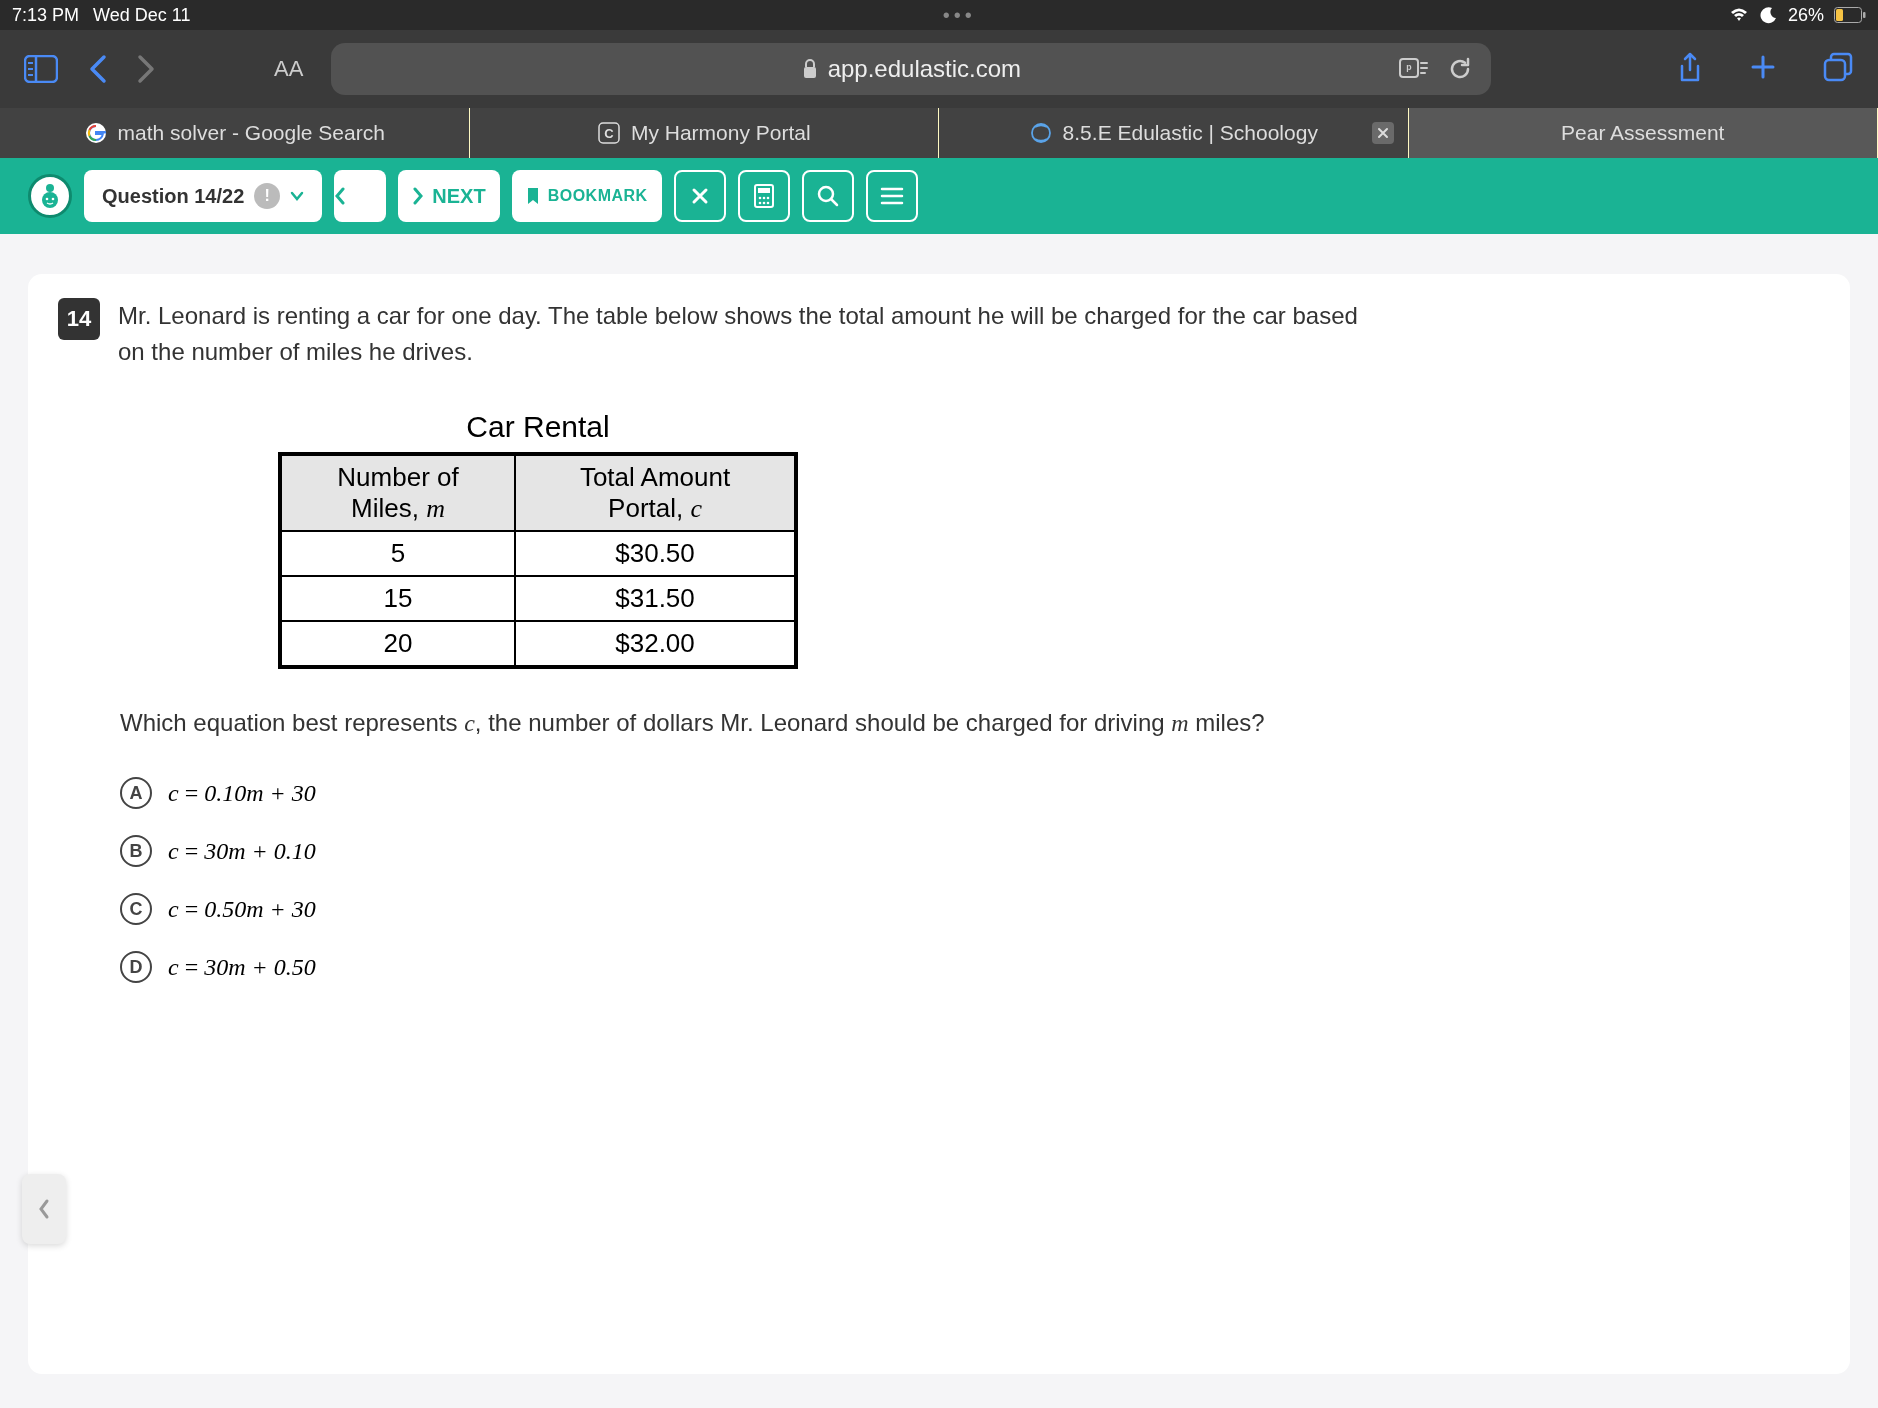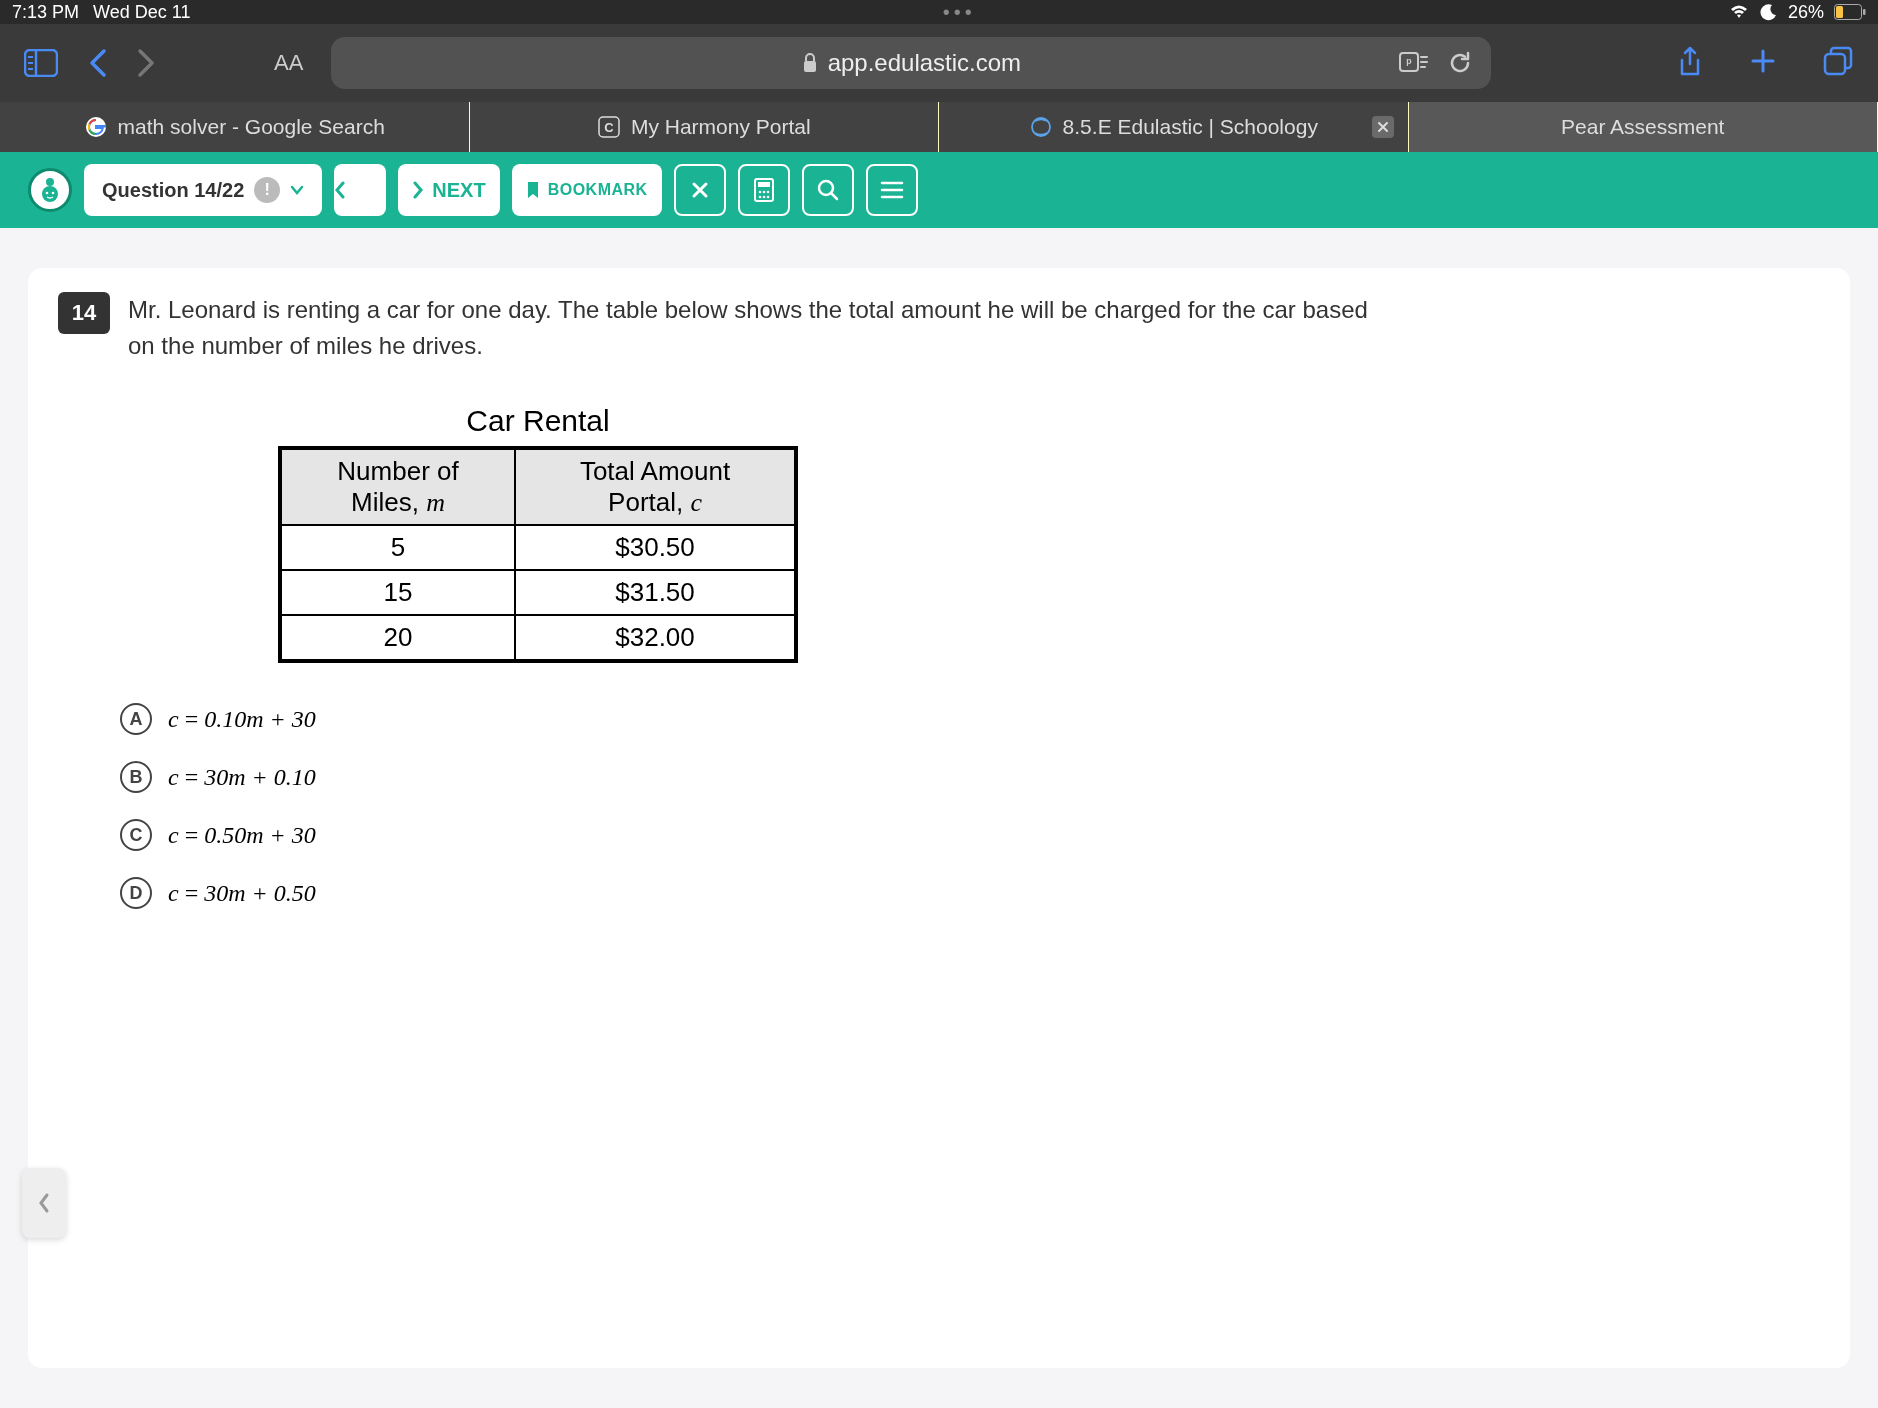--- a/index.html
+++ b/index.html
@@ -1,19 +1,19 @@
 <!DOCTYPE html>
 <html><head>
 <meta charset="utf-8">
 <style>
 * { margin: 0; padding: 0; box-sizing: border-box; }
 body { font-family: -apple-system, BlinkMacSystemFont, "Segoe UI", Arial, sans-serif; background: #f5f5f7; width: 1878px; height: 1408px; overflow: hidden; }
 
 
-.status-bar { background: #2a2a2a; color: #fff; height: 24px; display: flex; align-items: center; justify-content: space-between; padding: 0 12px; font-size: 18px; font-weight: 500; }
+.status-bar { background: #2a2a2a; color: #fff; height: 30px; display: flex; align-items: center; justify-content: space-between; padding: 0 12px; font-size: 18px; font-weight: 500; }
 .status-left { display: flex; gap: 14px; }
 .status-right { display: flex; align-items: center; gap: 10px; }
 .battery-box { display: inline-flex; align-items: center; gap: 4px; }
 
 
 .browser-chrome { background: #3a3a3a; height: 78px; display: flex; align-items: center; padding: 0 24px; gap: 28px; }
 .sidebar-toggle { color: #4a8af5; }
 .nav-back { color: #4a8af5; }
 .nav-fwd { color: #888; }
 .aa-btn { color: #ccc; font-size: 22px; font-weight: 500; }
@@ -37,21 +37,21 @@
 .tb-btn { background: #fff; border-radius: 8px; height: 52px; min-width: 52px; padding: 0 14px; display: flex; align-items: center; justify-content: flex-start; gap: 8px; font-size: 20px; font-weight: 600; color: #1ab394; cursor: pointer; }
 .tb-btn.icon-only { padding: 0; width: 52px; }
 .tb-btn .chev { font-size: 22px; }
 .tb-btn.bm { color: #1ab394; font-size: 16px; font-weight: 700; letter-spacing: 0.5px; }
 .tb-ghost { border: 2px solid #fff; background: transparent; color: #fff; border-radius: 8px; height: 52px; width: 52px; display: flex; align-items: center; justify-content: center; cursor: pointer; }
 
 
 .content-wrap { padding: 40px 28px; }
 .card { background: #fff; border-radius: 14px; padding: 24px 30px; min-height: 1100px; position: relative; }
 .q-row { display: flex; gap: 18px; align-items: flex-start; }
-.q-num { background: #333; color: #fff; font-weight: 700; font-size: 22px; width: 52px; height: 42px; border-radius: 6px; display: flex; align-items: center; justify-content: center; }
+.q-num { background: #333; color: #fff; font-weight: 700; font-size: 22px; width: 42px; height: 42px; border-radius: 6px; display: flex; align-items: center; justify-content: center; }
 .q-text { font-size: 24px; color: #333; line-height: 1.5; max-width: 1260px; }
 
 .table-wrap { margin: 40px 0 40px 220px; }
 .table-title { font-size: 30px; text-align: center; margin-bottom: 8px; width: 520px; }
 table.data { border-collapse: collapse; width: 520px; border: 4px solid #000; }
 table.data th, table.data td { border: 2px solid #000; padding: 6px 12px; font-size: 26px; text-align: center; font-weight: 400; }
 table.data th { background: #e5e5e5; font-weight: 400; }
 table.data th em, .q-text em, .followup em, .choice-text em { font-style: italic; font-family: Georgia, 'Times New Roman', serif; }
 
 .followup { font-size: 24px; color: #333; margin-left: 62px; margin-bottom: 40px; max-width: 1260px; }
@@ -319,20 +319,23 @@
               <td>$31.50</td>
             </tr>
           <tr>
               <td>20</td>
               <td>$32.00</td>
             </tr>
         </tbody>
       </table>
     </div>
 
+    <div class="followup">
+      <span>Which equation best represents </span><em>c</em><span>, the number of dollars Mr. Leonard should be charged for driving </span><em>m</em><span> miles?</span>
+    </div>
 
     <div class="choices">
       <div class="choice">
         <div class="choice-letter">A</div>
         <div class="choice-text"><em>c</em><span class="eq"> = </span><span>0.10m + 30</span></div>
       </div>
       <div class="choice">
         <div class="choice-letter">B</div>
         <div class="choice-text"><em>c</em><span class="eq"> = </span><span>30m + 0.10</span></div>
       </div>

